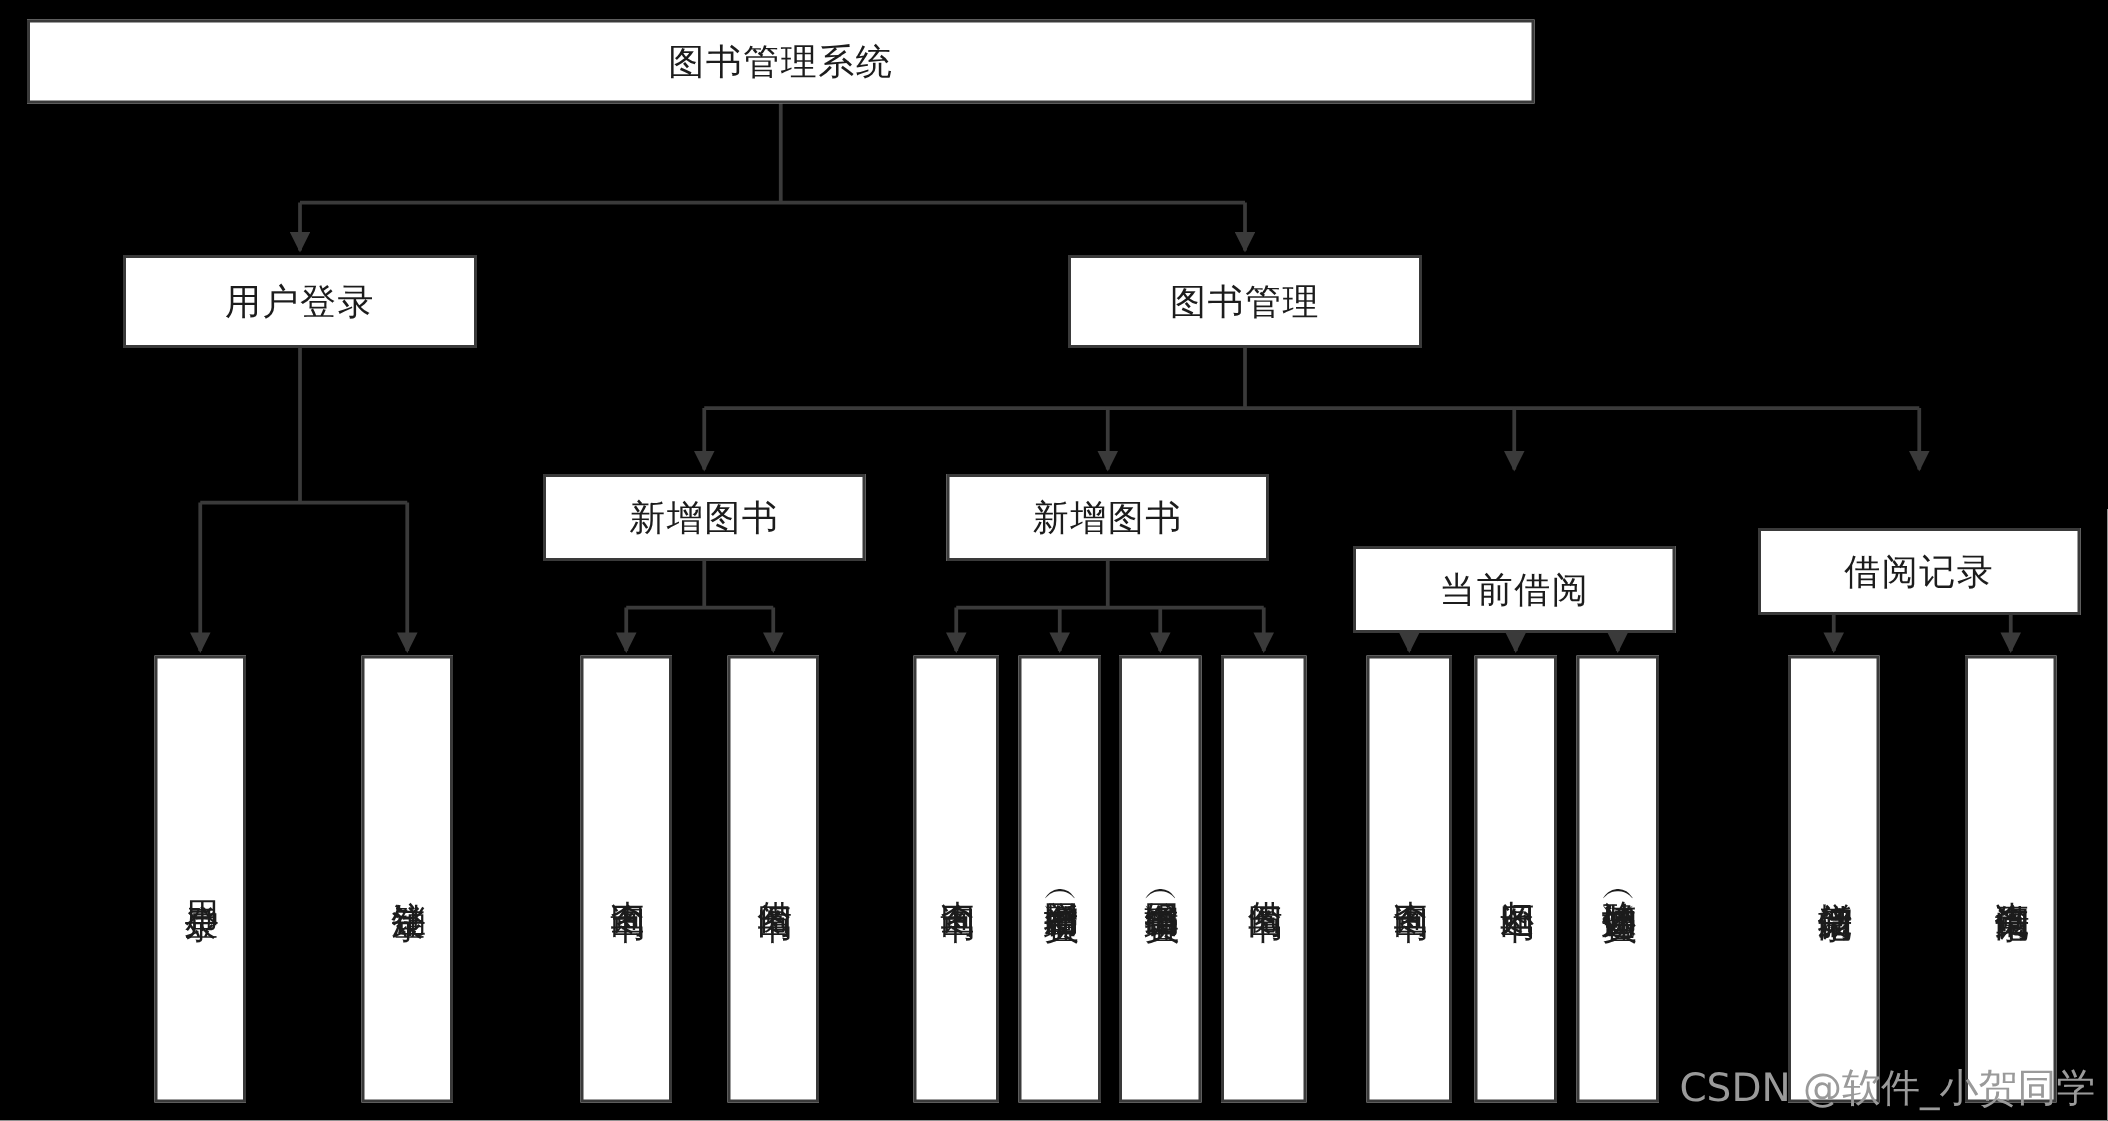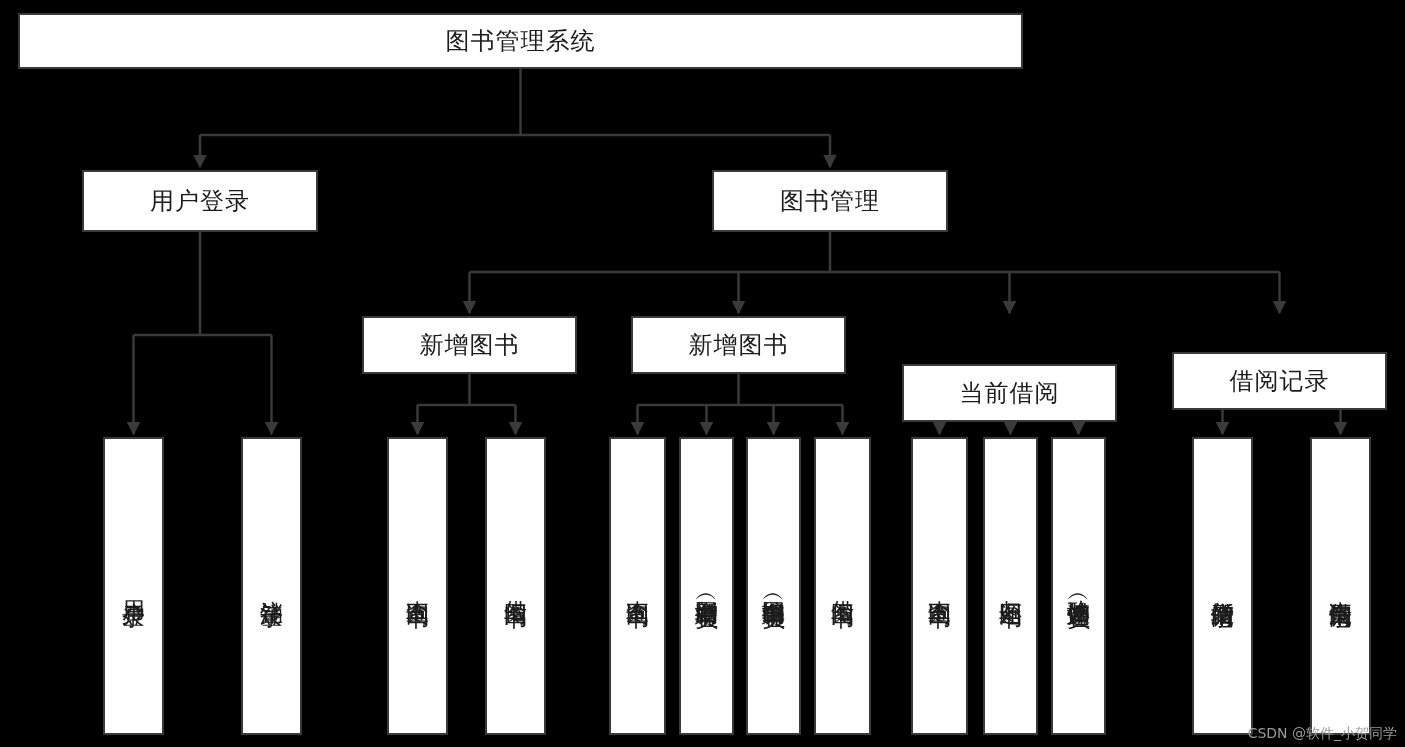--- a/index.html
+++ b/index.html
@@ -53,21 +53,21 @@
     text-align: center;
     white-space: nowrap;
   }
   .node.vert.tall .label {
     letter-spacing: 1px;
   }
   #watermark {
     position: absolute;
     right: 8px;
     bottom: 4px;
-    font-size: 14px;
+    font-size: 26px;
     color: #9a9a9a;
     white-space: nowrap;
     letter-spacing: 0px;
   }
 </style>
 </head>
 <body>
 
 <div id="canvas">
   <svg id="edges" viewBox="0 0 1405 747" xmlns="http://www.w3.org/2000/svg">

